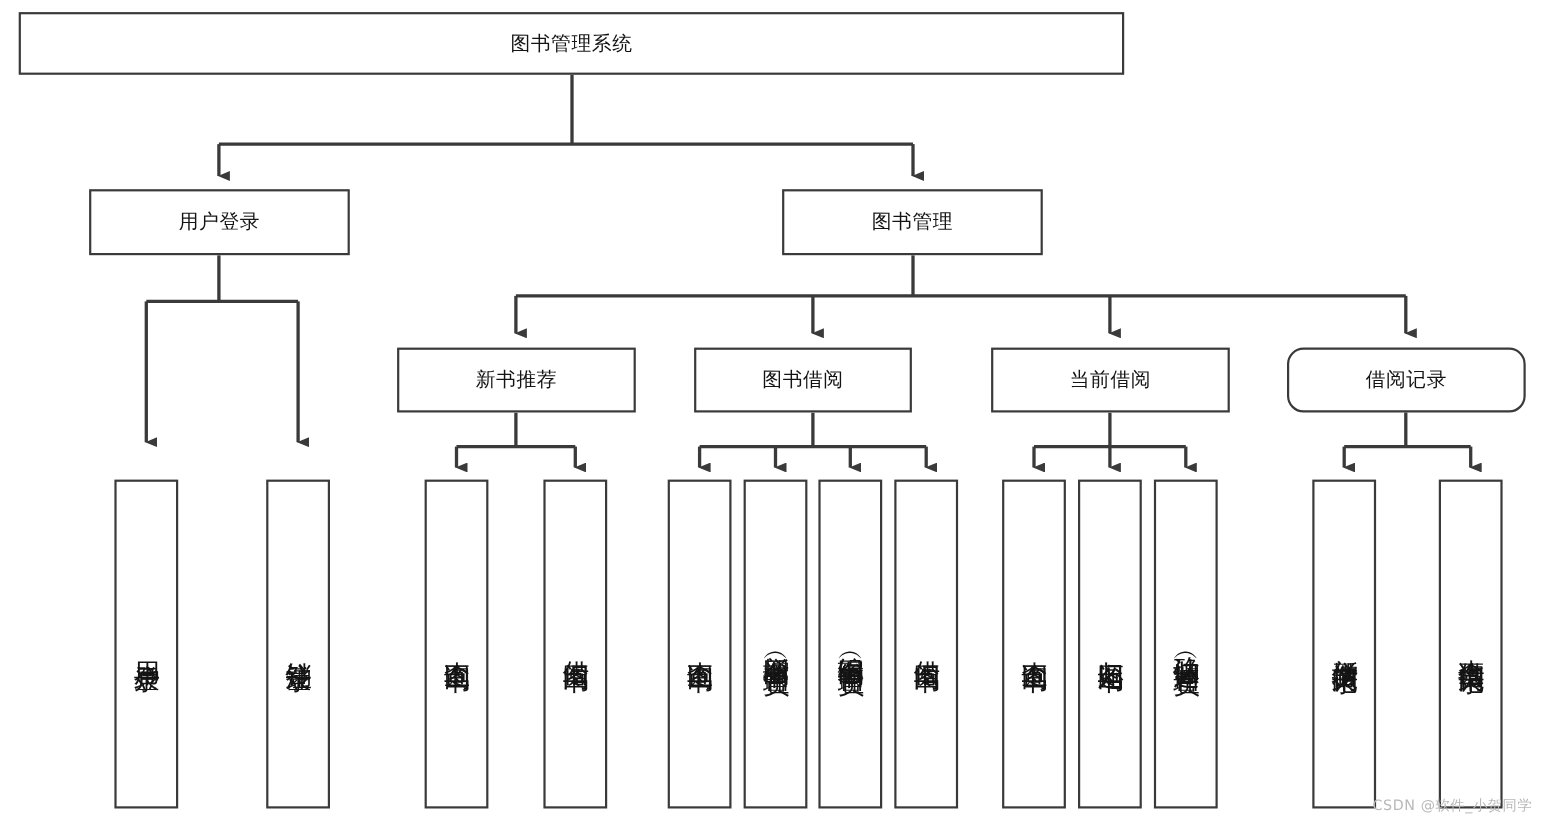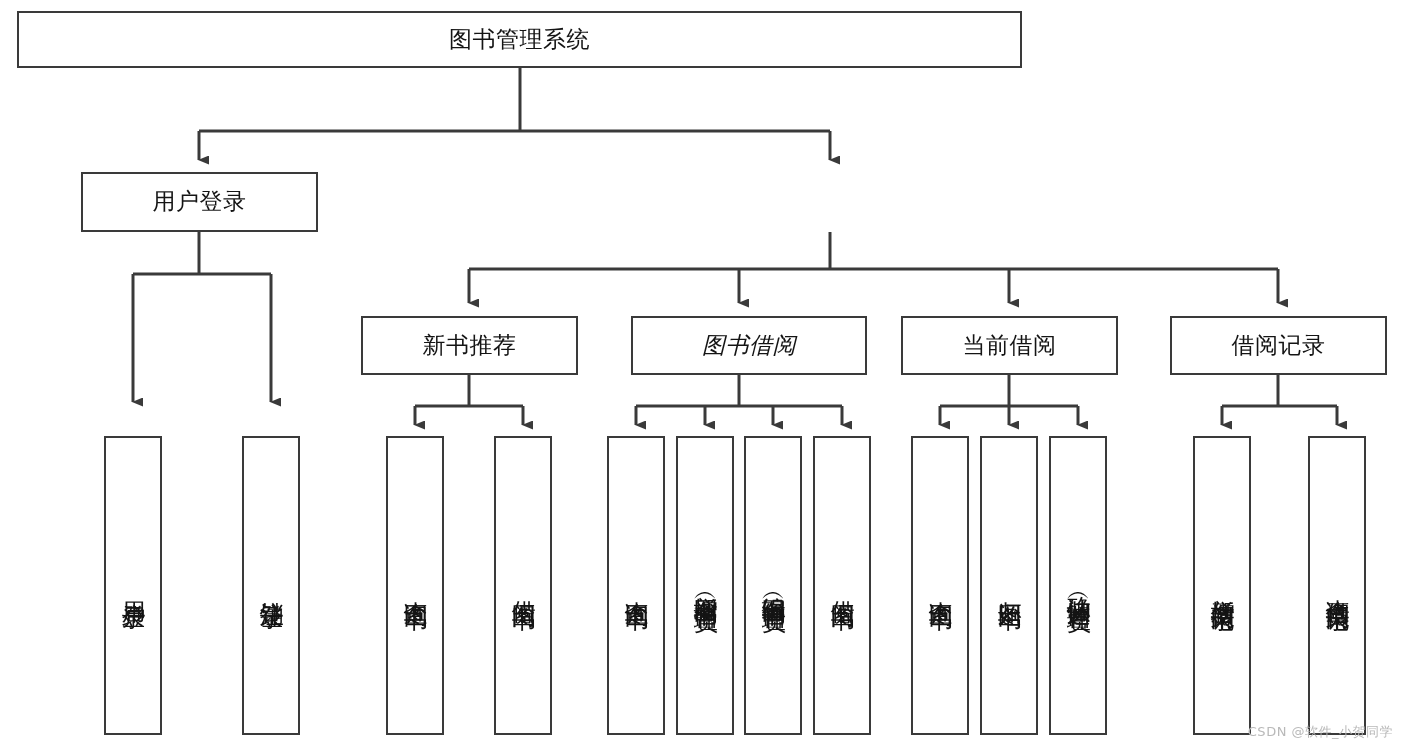--- a/index.html
+++ b/index.html
@@ -31,21 +31,21 @@
     position: absolute;
     box-sizing: border-box;
     border: 2.5px solid #3a3a3a;
     background: #ffffff;
     display: flex;
     align-items: center;
     justify-content: center;
     color: #1a1a1a;
   }
   .node-label-h {
-    font-size: 23px;
+    font-size: 18px;
     line-height: 1.1;
     letter-spacing: 0.5px;
     white-space: nowrap;
     color: #141414;
   }
   .node-box.leaf {
     align-items: center;
     justify-content: center;
   }
   .node-label-v {
@@ -128,34 +128,37 @@
   </svg>
 
   <div class="node-box" style="left:17px; top:11px; width:1005px; height:57px;">
     <span class="node-label-h">图书管理系统</span>
   </div>
 
   <div class="node-box" style="left:81px; top:172px; width:237px; height:60px;">
     <span class="node-label-h">用户登录</span>
   </div>
 
+  <div class="node-box" style="left:711px; top:172px; width:237px; height:60px;">
+    <span class="node-label-h">图书管理</span>
+  </div>
 
   <div class="node-box" style="left:361px; top:316px; width:217px; height:59px;align-items:center;">
     <span class="node-label-h">新书推荐</span>
   </div>
 
-  <div class="node-box" style="left:631px; top:316px; width:236px; height:59px;font-style:italic;">
+  <div class="node-box" style="left:631px; top:316px; width:198px; height:59px;">
     <span class="node-label-h">图书借阅</span>
   </div>
 
   <div class="node-box" style="left:901px; top:316px; width:217px; height:59px;">
     <span class="node-label-h">当前借阅</span>
   </div>
 
-  <div class="node-box" style="left:1170px; top:316px; width:217px; height:59px;">
+  <div class="node-box" style="left:1170px; top:316px; width:217px; height:59px;border-radius:15px;">
     <span class="node-label-h">借阅记录</span>
   </div>
 
   <div class="node-box leaf" style="left:104px; top:436px; width:58px; height:299px;">
     <span class="node-label-v">用户登录</span>
   </div>
 
   <div class="node-box leaf" style="left:242px; top:436px; width:58px; height:299px;">
     <span class="node-label-v">注销登录</span>
   </div>

